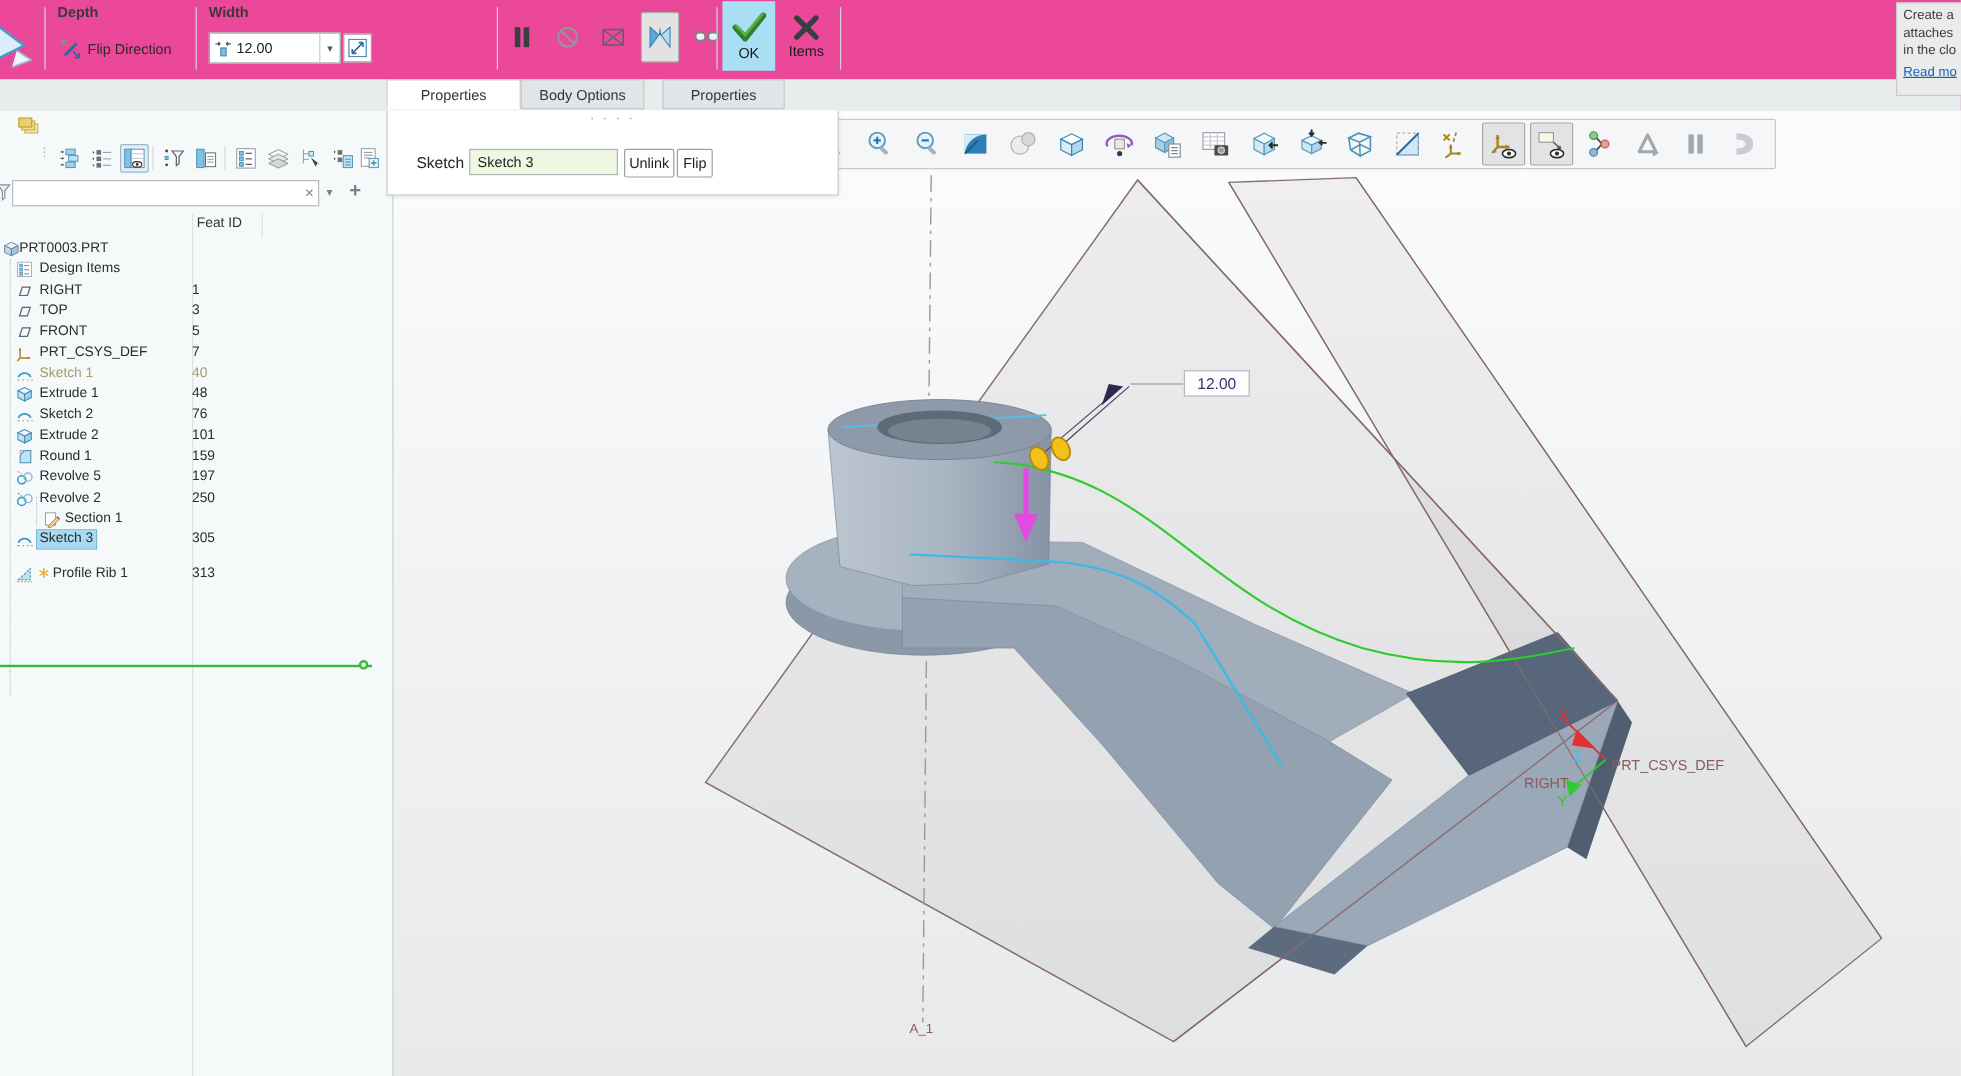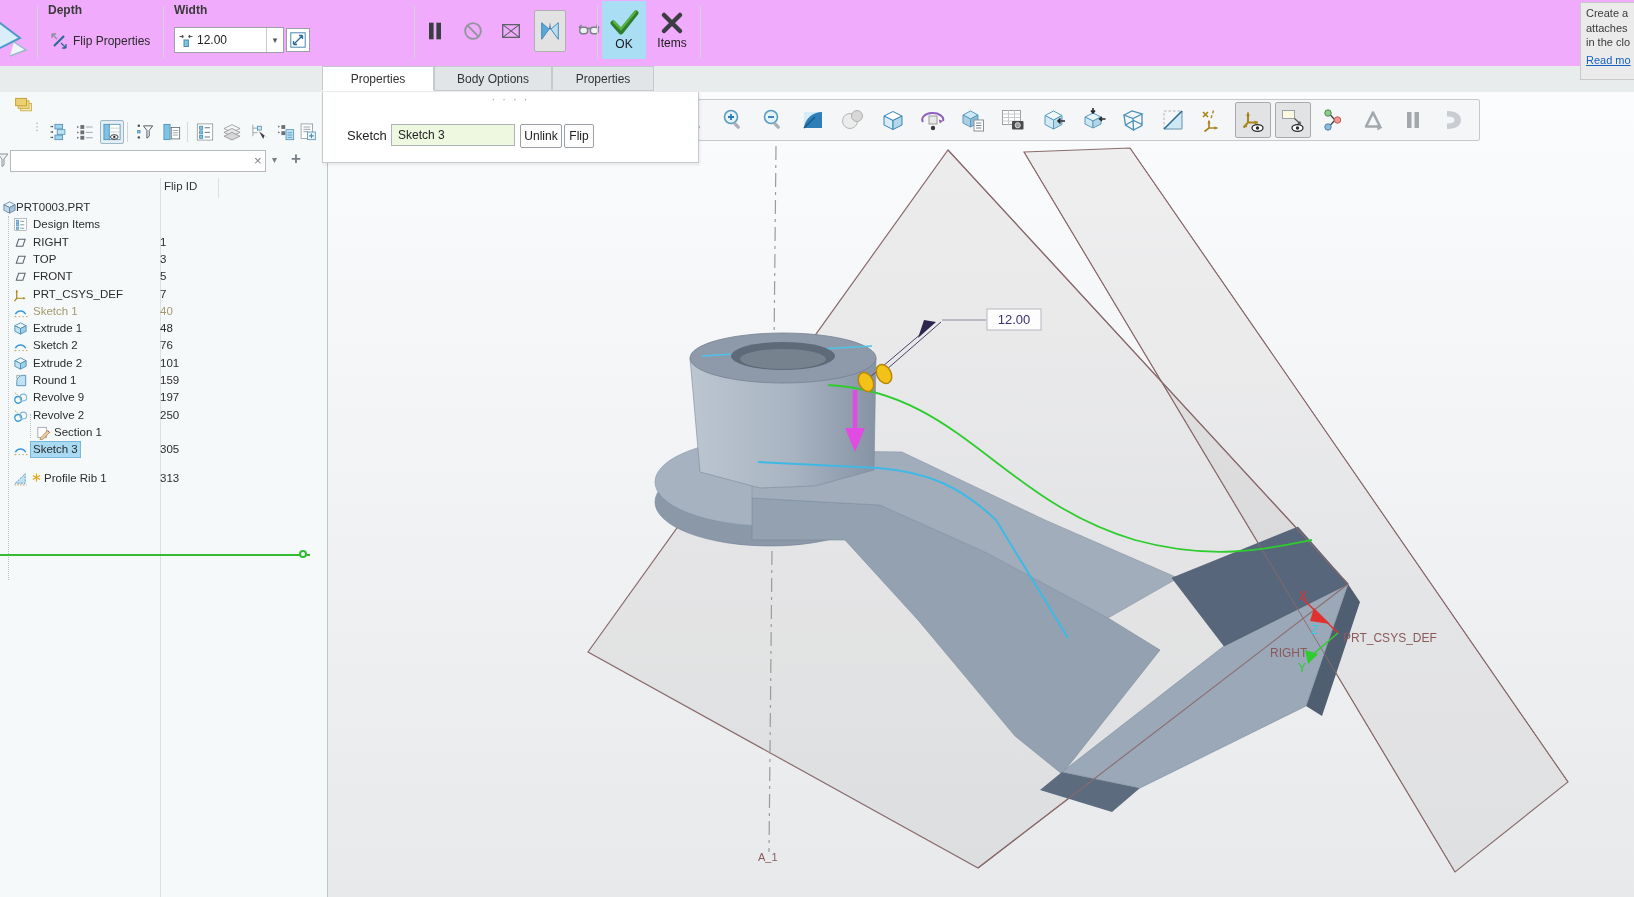--- a/index.html
+++ b/index.html
@@ -1,19 +1,19 @@
 <!DOCTYPE html>
 <html><head>
 <meta charset="utf-8">
 <style>
   html,body{margin:0;padding:0;width:1634px;height:897px;overflow:hidden;
     font-family:"Liberation Sans",sans-serif;background:#f1f3f5;}
   .abs{position:absolute;}
   
-  #ribbon{position:absolute;left:0;top:0;width:1634px;height:92px;background:#f0abfc;}
+  #ribbon{position:absolute;left:0;top:0;width:1634px;height:92px;background:#ec4899;}
   .vsep{position:absolute;top:6px;width:1px;height:52px;background:#d2d5d8;}
   .group-label{position:absolute;top:3px;font-size:12px;font-weight:bold;color:#3a3a3a;}
   .rbtn{position:absolute;display:flex;align-items:center;gap:5px;font-size:12px;color:#2a2a2a;
     padding:2px 4px;border:1px solid transparent;border-radius:2px;cursor:default;}
   .combo{position:absolute;left:174px;top:27px;width:108px;height:24px;background:#fff;
     border:1px solid #9aa0a6;display:flex;align-items:center;font-size:12px;color:#222;}
   .combo .arrow{margin-left:auto;border-left:1px solid #c8ccd0;height:100%;width:16px;
     display:flex;align-items:center;justify-content:center;color:#555;font-size:9px;}
   .sqbtn{position:absolute;width:22px;height:22px;background:#fff;border:1px solid #9aa0a6;
     display:flex;align-items:center;justify-content:center;}
@@ -92,21 +92,21 @@
   </svg>
   <div class="vsep" style="left:37px"></div>
 
   <div class="group-label" style="left:48px">Depth</div>
   <div class="rbtn" style="left:45px;top:29px">
     <svg width="18" height="18" viewBox="0 0 18 18">
       <path d="M4 14 L14 4" stroke="#2a6a9a" stroke-width="2.2" fill="none"></path>
       <path d="M2 2 l5 5 M2 2 v4 M2 2 h4" stroke="#8a8f94" stroke-width="1.3" fill="none"></path>
       <path d="M16 16 l-5 -5 M16 16 v-4 M16 16 h-4" stroke="#2a6a9a" stroke-width="1.3" fill="none"></path>
     </svg>
-    <span>Flip Properties</span>
+    <span>Flip Direction</span>
   </div>
 
   <div class="vsep" style="left:163px"></div>
   <div class="group-label" style="left:174px">Width</div>
   <div class="combo">
     <svg width="16" height="16" viewBox="0 0 16 16" style="margin:0 3px">
       <path d="M1.5 4.5 h4 M5.5 4.5 l-1.6 -1.4 M5.5 4.5 l-1.6 1.4 M14.5 4.5 h-4 M10.5 4.5 l1.6 -1.4 M10.5 4.5 l1.6 1.4" stroke="#555" stroke-width="1.1" fill="none"></path>
       <rect x="6" y="8" width="4.4" height="6.5" fill="#7ec3e6" stroke="#4a8ab0"></rect>
     </svg>
     <span>12.00</span>
@@ -170,21 +170,21 @@
     </svg>
     <span>Items</span>
   </div>
   <div class="vsep" style="left:700px"></div>
 </div>
 
 <div id="tabstrip">
   <div class="tab active" style="left:322px;width:112px">
     <span>Properties</span>
   </div>
-  <div class="tab" style="left:434px;width:118px">
+  <div class="tab" style="left:434px;width:103px">
     <span>Body Options</span>
   </div>
   <div class="tab" style="left:552px;width:102px">
     <span>Properties</span>
   </div>
 </div>
 
 <div id="tooltip">
   <div>Create a</div>
   <div>attaches</div>
@@ -291,21 +291,21 @@
     </div>
 
   <svg class="abs" style="left:-4px;top:60px" width="14" height="16" viewBox="0 0 14 16">
     <path d="M2 2 h10 l-4 5 v6 l-2 1.5 v-7.5 z" fill="#eef2f5" stroke="#8a9096"></path>
   </svg>
   <input id="searchbox" value="" style="">
   <div class="mini" style="left:254px;top:61px;font-size:13px">×</div>
   <div class="mini" style="left:272px;top:62px;font-size:10px">▾</div>
   <div class="mini" style="left:291px;top:57px;font-size:17px;font-weight:bold">+</div>
 
-  <div id="colhdr">Flip ID</div>
+  <div id="colhdr">Feat ID</div>
   <div class="colline" style="left:160px;top:86px;height:719px"></div>
   <div class="colline" style="left:218px;top:86px;height:20px"></div>
 
   <div class="abs" style="left:8px;top:124px;width:1px;height:364px;border-left:1px dotted #bcc0c3"></div>
   <div class="abs" style="left:30px;top:322px;width:1px;height:24px;border-left:1px dotted #bcc0c3"></div>
 
   <div id="tree-rows" style="position:absolute;left:0;top:-92px;width:328px;height:897px;">
       <div class="trow" style="top: 199px;">
         <span class="ticon" style="left:2px"><svg viewBox="0 0 16 16">
             <path d="M2 5 L8 2 14 5 8 8 Z" fill="#e8f1f8" stroke="#5a7a96" stroke-width="0.8"></path>
@@ -394,21 +394,21 @@
           </svg></span>
         <span class="tlabel " style="left:31px">Round 1</span>
         <span class="tfeat ">159</span>
       </div>
       <div class="trow" style="top: 389px;">
         <span class="ticon" style="left:13px"><svg viewBox="0 0 16 16">
             <path d="M2 3 l3.5 2.5" stroke="#b09a50" stroke-width="0.9" stroke-dasharray="2 1.2"></path>
             <circle cx="5.5" cy="10.5" r="3.6" fill="none" stroke="#3a9ad0" stroke-width="1.4"></circle>
             <circle cx="11" cy="8" r="3.6" fill="none" stroke="#88b8d8" stroke-width="1.2"></circle>
           </svg></span>
-        <span class="tlabel " style="left:31px">Revolve 9</span>
+        <span class="tlabel " style="left:31px">Revolve 5</span>
         <span class="tfeat ">197</span>
       </div>
       <div class="trow" style="top: 407px;">
         <span class="ticon" style="left:13px"><svg viewBox="0 0 16 16">
             <path d="M2 3 l3.5 2.5" stroke="#b09a50" stroke-width="0.9" stroke-dasharray="2 1.2"></path>
             <circle cx="5.5" cy="10.5" r="3.6" fill="none" stroke="#3a9ad0" stroke-width="1.4"></circle>
             <circle cx="11" cy="8" r="3.6" fill="none" stroke="#88b8d8" stroke-width="1.2"></circle>
           </svg></span>
         <span class="tlabel " style="left:31px">Revolve 2</span>
         <span class="tfeat ">250</span>

